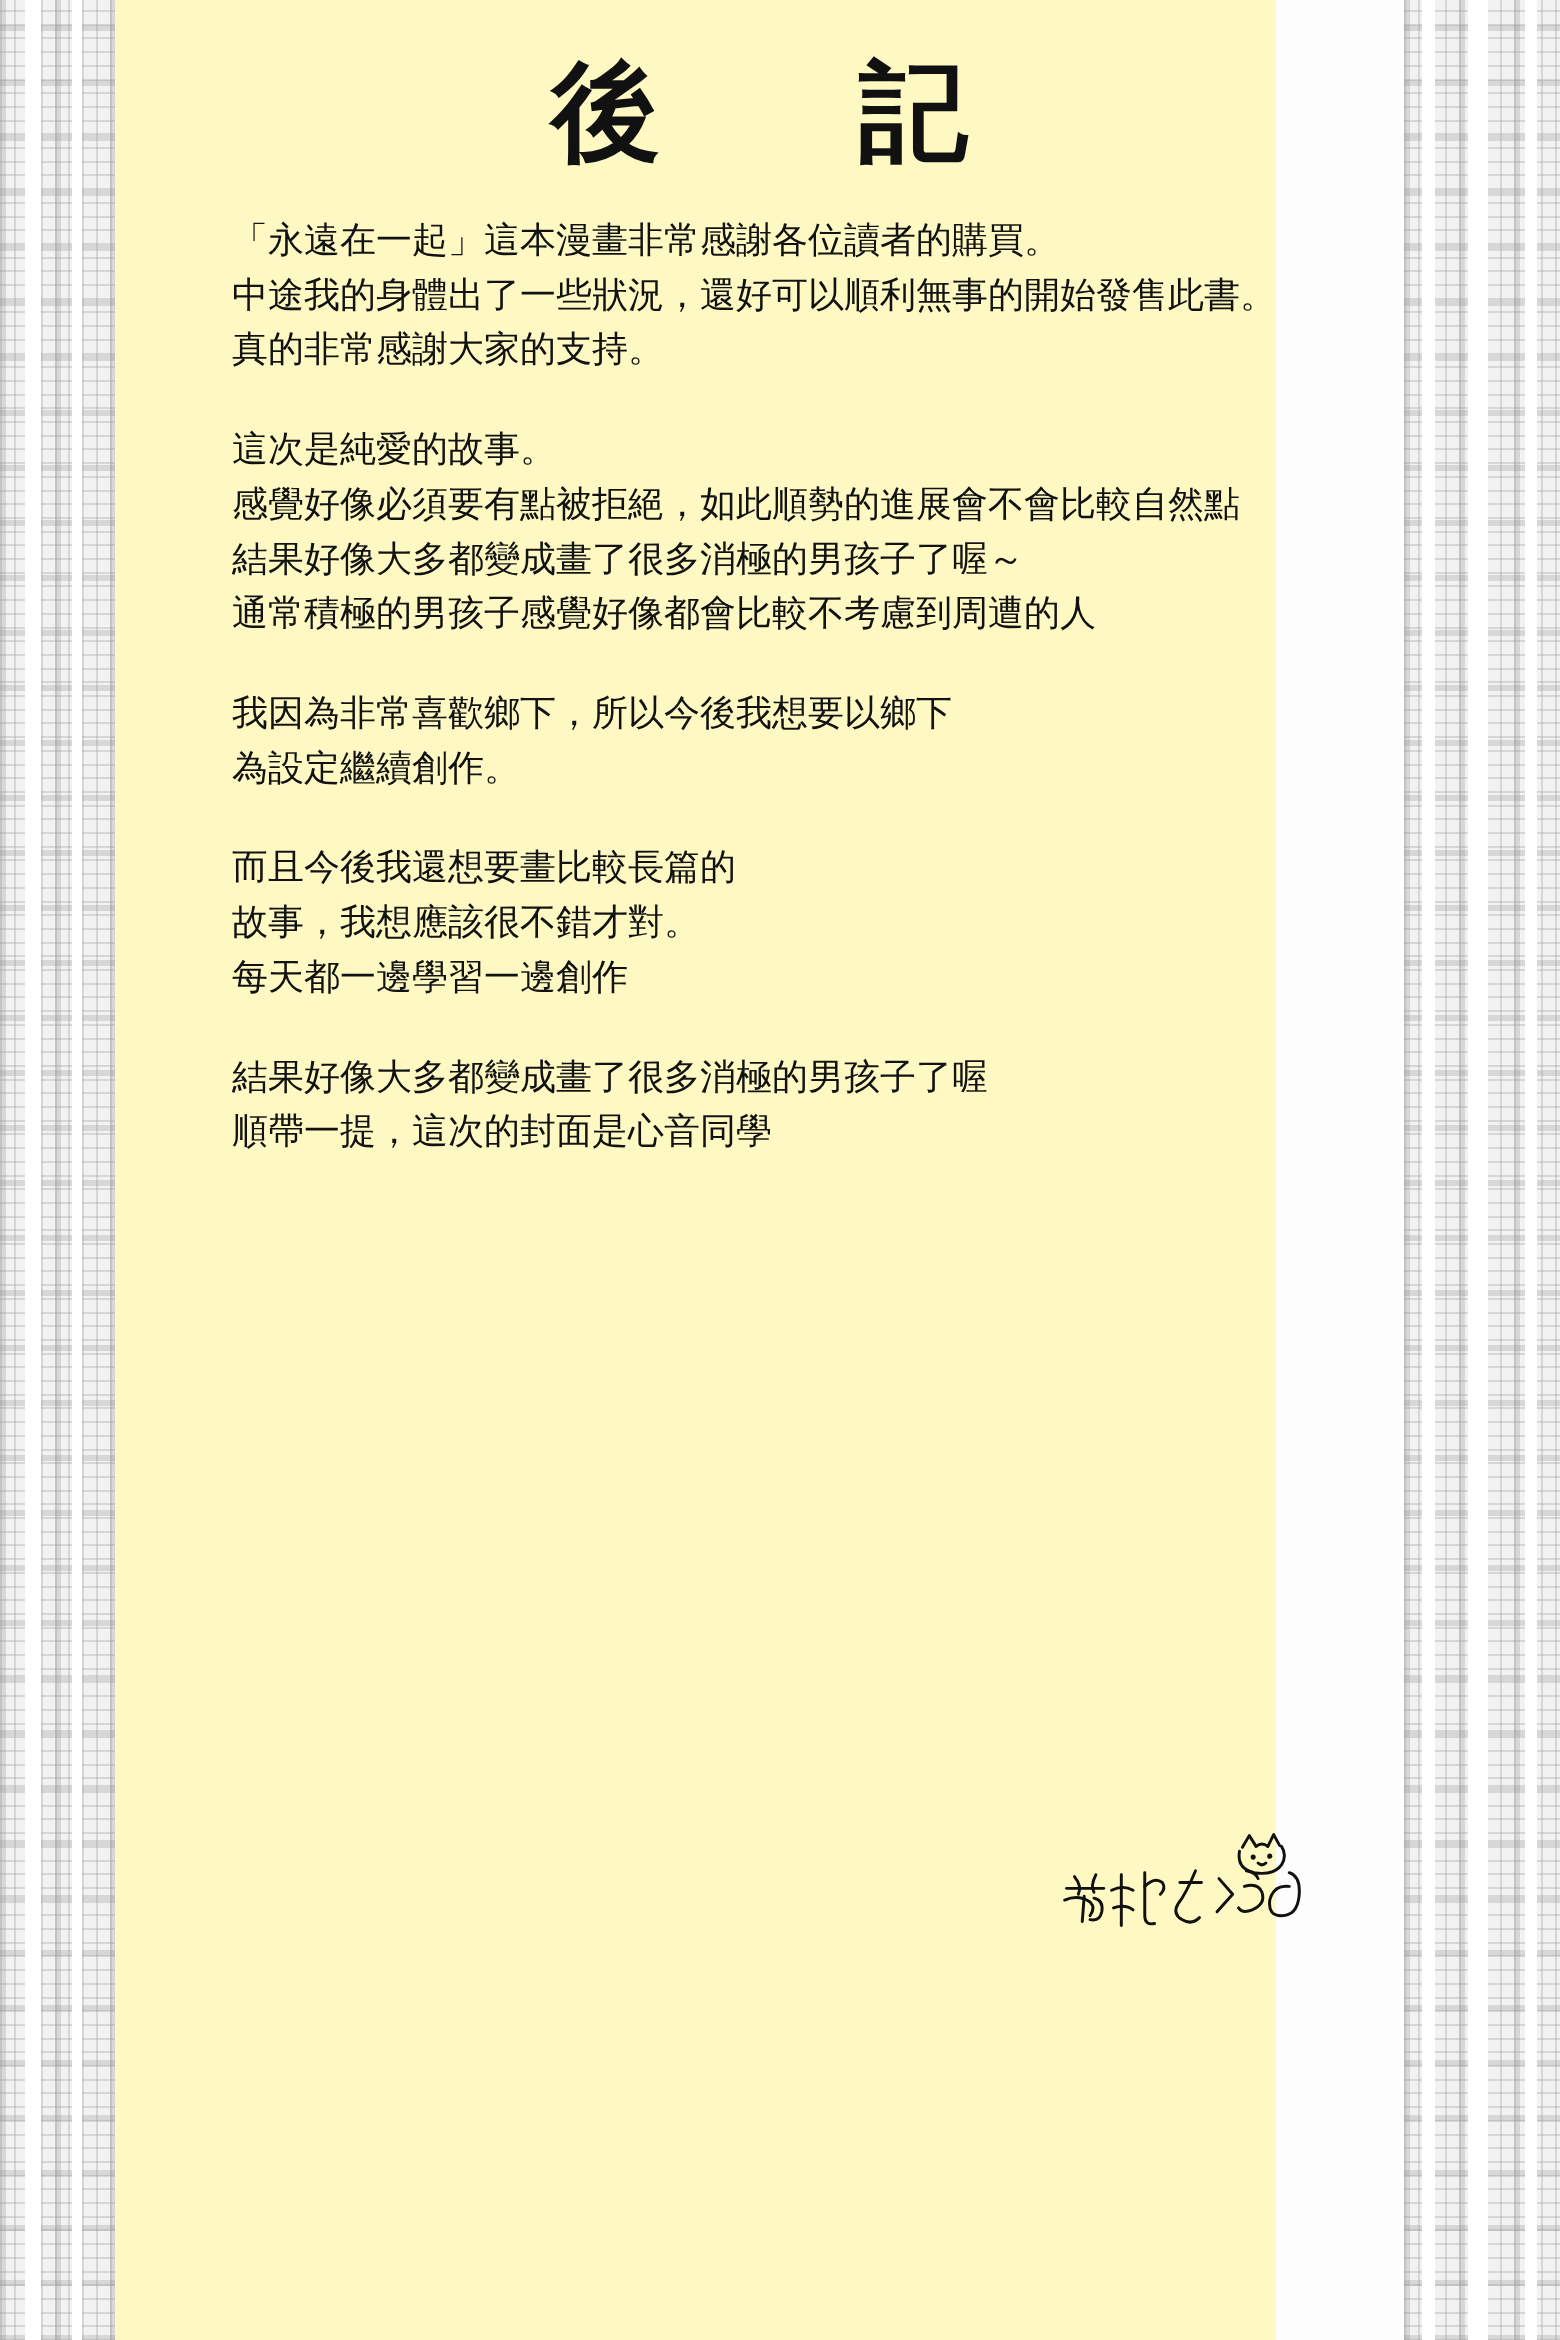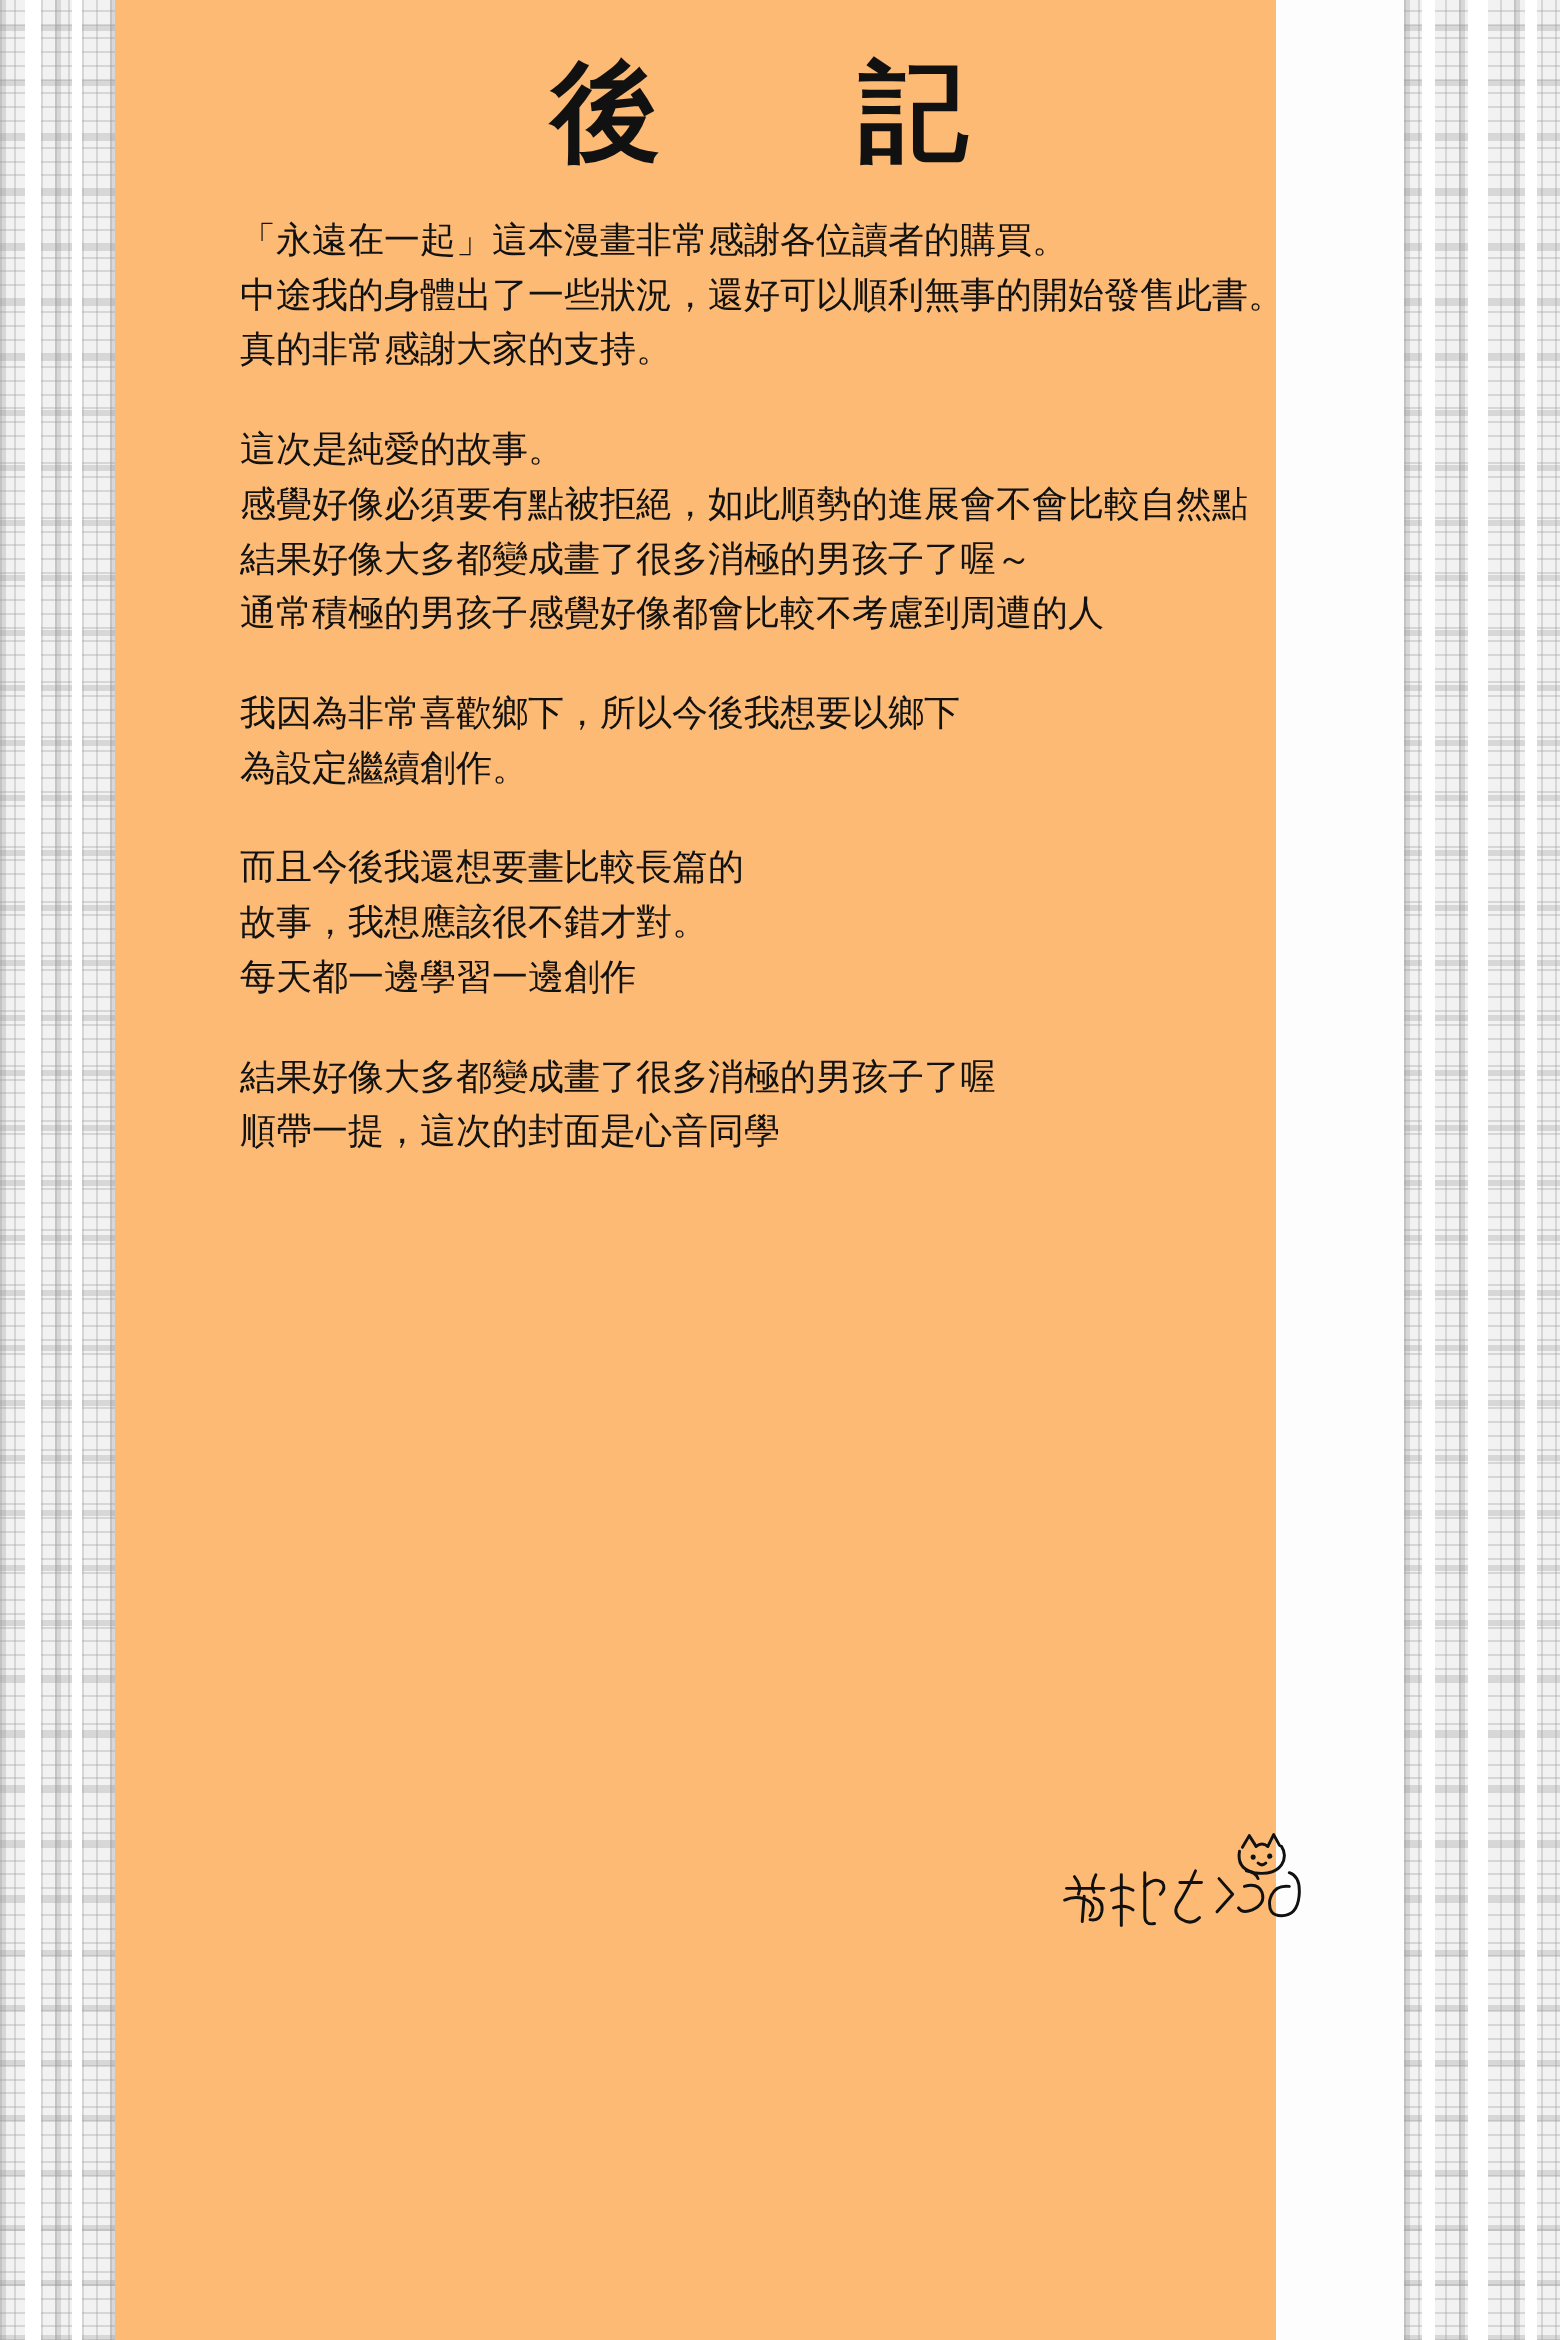--- a/index.html
+++ b/index.html
@@ -54,21 +54,21 @@
     top: 0;
     height: 100%;
     background: #ffffff;
   }
   .paper {
     position: absolute;
     left: 115px;
     top: 0;
     width: 1161px;
     height: 2341px;
-    background: #fdba74;
+    background: #fef9c3;
   }
 
   
   .title {
     position: absolute;
     left: 0;
     top: 39px;
     width: 1289px;
     text-align: center;
     font-family: "DejaVu Serif", "Liberation Serif", serif;
@@ -85,21 +85,21 @@
     left: 109px;
     top: 213px;
     width: 1151px;
     color: #121212;
     font-size: 36px;
     line-height: 1.52;
     font-family: "DejaVu Sans", "Liberation Sans", sans-serif;
     font-weight: 500;
   }
   .para {
-    margin: 0 0 45px 16px;
+    margin: 0 0 45px 8px;
   }
   .para .line {
     white-space: pre-wrap;
   }
 
   
   .signature {
     position: absolute;
     left: 936px;
     top: 1814px;

